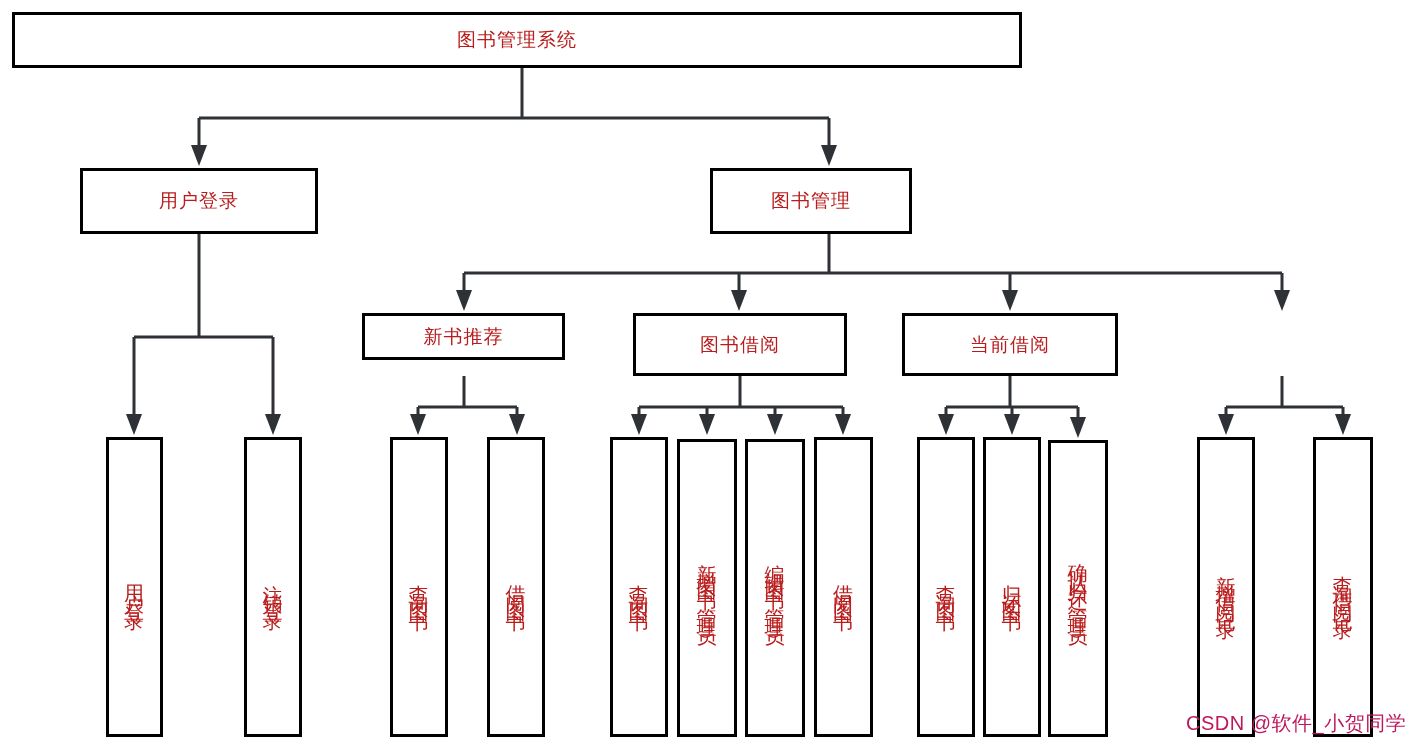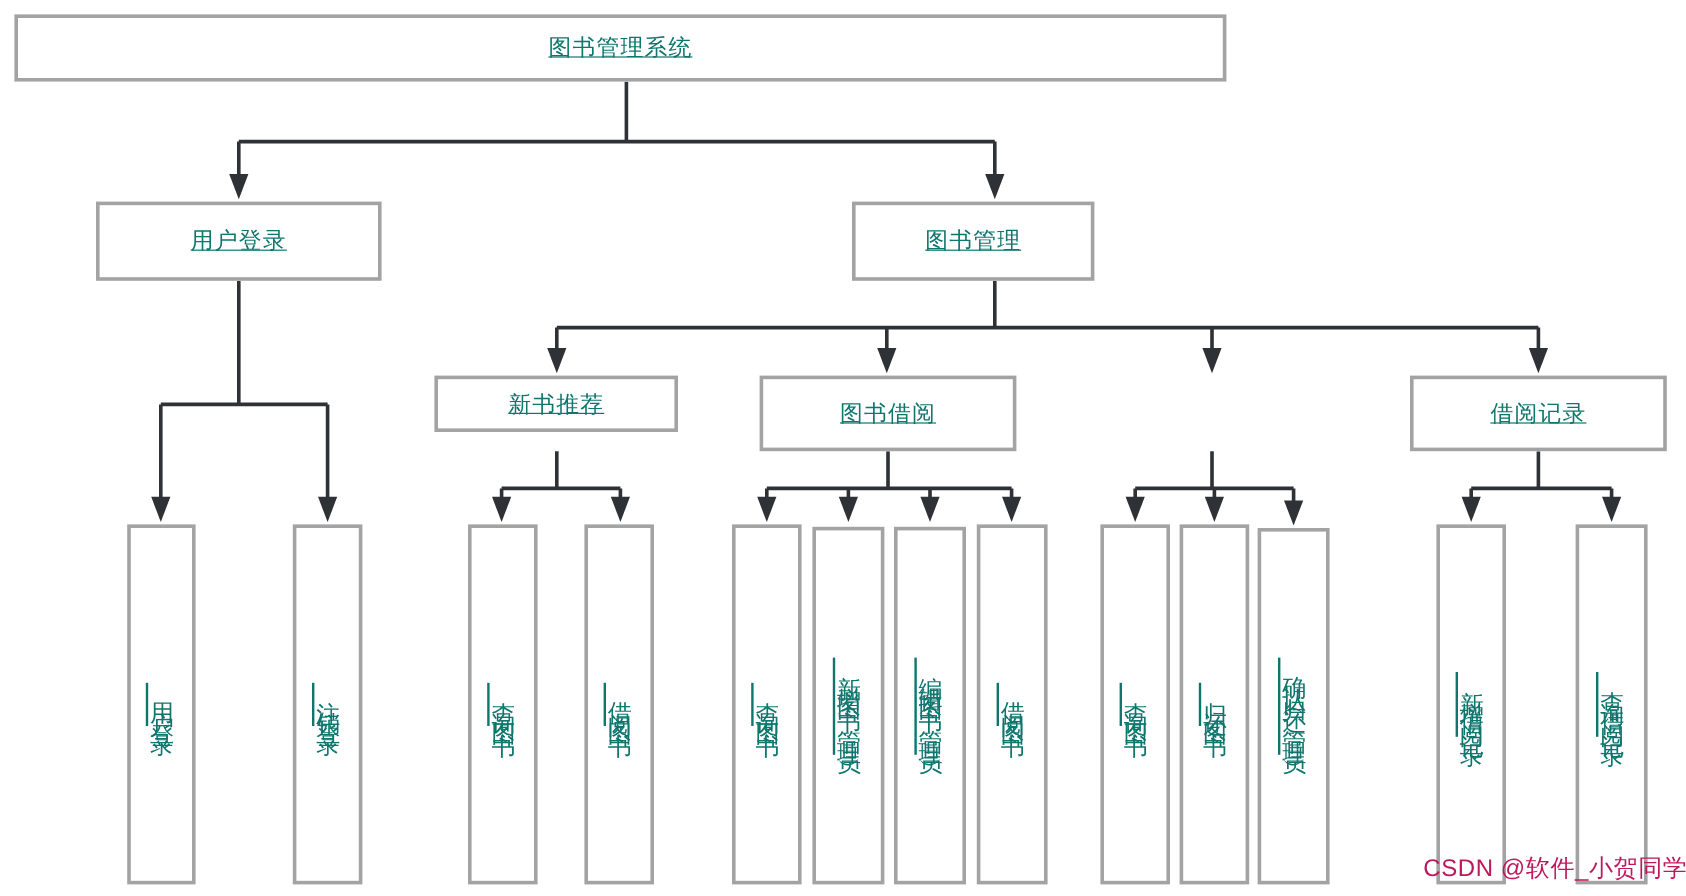--- a/index.html
+++ b/index.html
@@ -3,22 +3,22 @@
 <meta charset="utf-8">
 <style>
   html,body{margin:0;padding:0;background:#fff;}
   .stage{
     position:relative;width:1405px;height:747px;background:#ffffff;overflow:hidden;
     font-family:"Liberation Sans","DejaVu Sans",sans-serif;color:#1d1f22;
   }
   .stage svg{position:absolute;left:0;top:0;z-index:0;}
   .node{
     position:absolute;box-sizing:border-box;background:#ffffff;
-    border:3px solid #a3a3a3;display:flex;align-items:center;justify-content:center;
-    z-index:1;color:#0f766e;text-decoration:underline;
+    border:3px solid #000000;display:flex;align-items:center;justify-content:center;
+    z-index:1;color:#b91c1c;
   }
   .node.h{font-size:19px;letter-spacing:1px;white-space:nowrap;}
   .node.v{
     writing-mode:vertical-rl;text-orientation:mixed;
     font-size:20px;letter-spacing:0.45em;line-height:1;
   }
   .watermark{
     position:absolute;left:1186px;top:710px;z-index:2;
     font-size:20px;color:#be185d;white-space:nowrap;letter-spacing:0.5px;
   }
@@ -59,21 +59,21 @@
     </g>
   </svg>
 
   <div class="node h" style="left:12px;top:12px;width:1010px;height:56px">图书管理系统</div>
 
   <div class="node h" style="left:80px;top:168px;width:238px;height:66px">用户登录</div>
   <div class="node h" style="left:710px;top:168px;width:202px;height:66px">图书管理</div>
 
   <div class="node h" style="left:362px;top:313px;width:203px;height:47px">新书推荐</div>
   <div class="node h" style="left:633px;top:313px;width:214px;height:63px">图书借阅</div>
-  <div class="node h" style="left:1175px;top:313px;width:214px;height:63px">借阅记录</div>
+  <div class="node h" style="left:902px;top:313px;width:216px;height:63px">当前借阅</div>
 
   <div class="node v" style="left:106px;top:437px;width:57px;height:300px">用户登录</div>
   <div class="node v" style="left:244px;top:437px;width:58px;height:300px">注销登录</div>
 
   <div class="node v" style="left:390px;top:437px;width:58px;height:300px">查询图书</div>
   <div class="node v" style="left:487px;top:437px;width:58px;height:300px">借阅图书</div>
 
   <div class="node v" style="left:610px;top:437px;width:58px;height:300px">查询图书</div>
   <div class="node v" style="left:677px;top:439px;width:60px;height:298px">新增图书（管理员）</div>
   <div class="node v" style="left:745px;top:439px;width:60px;height:298px">编辑图书（管理员）</div>

